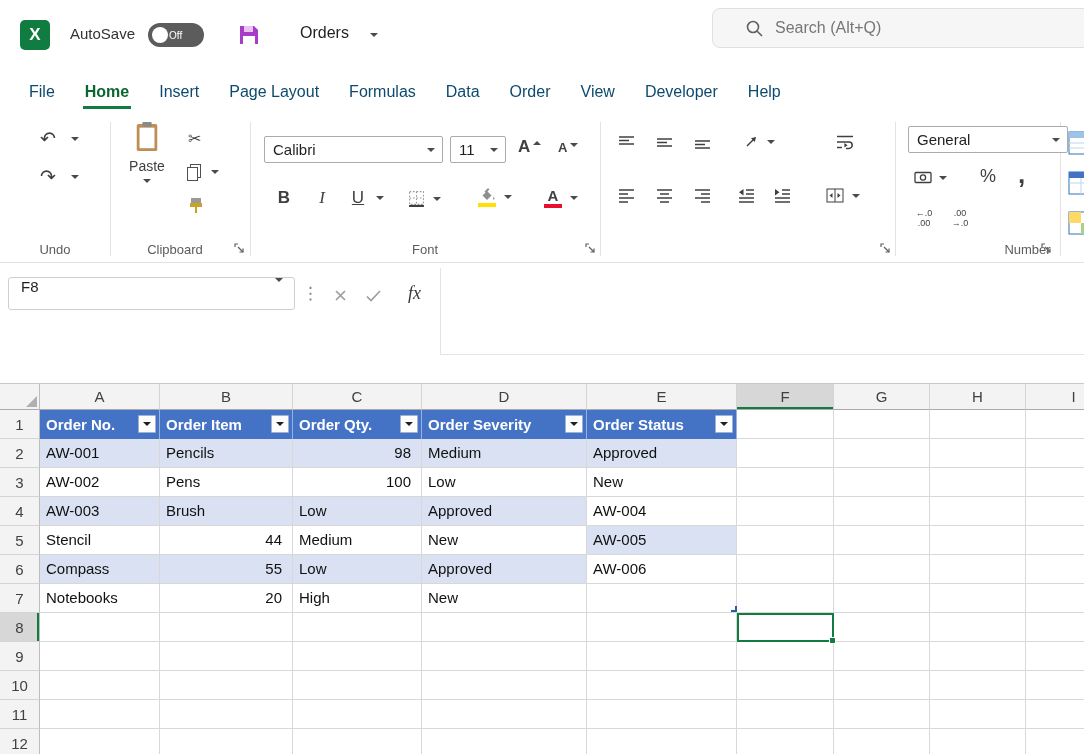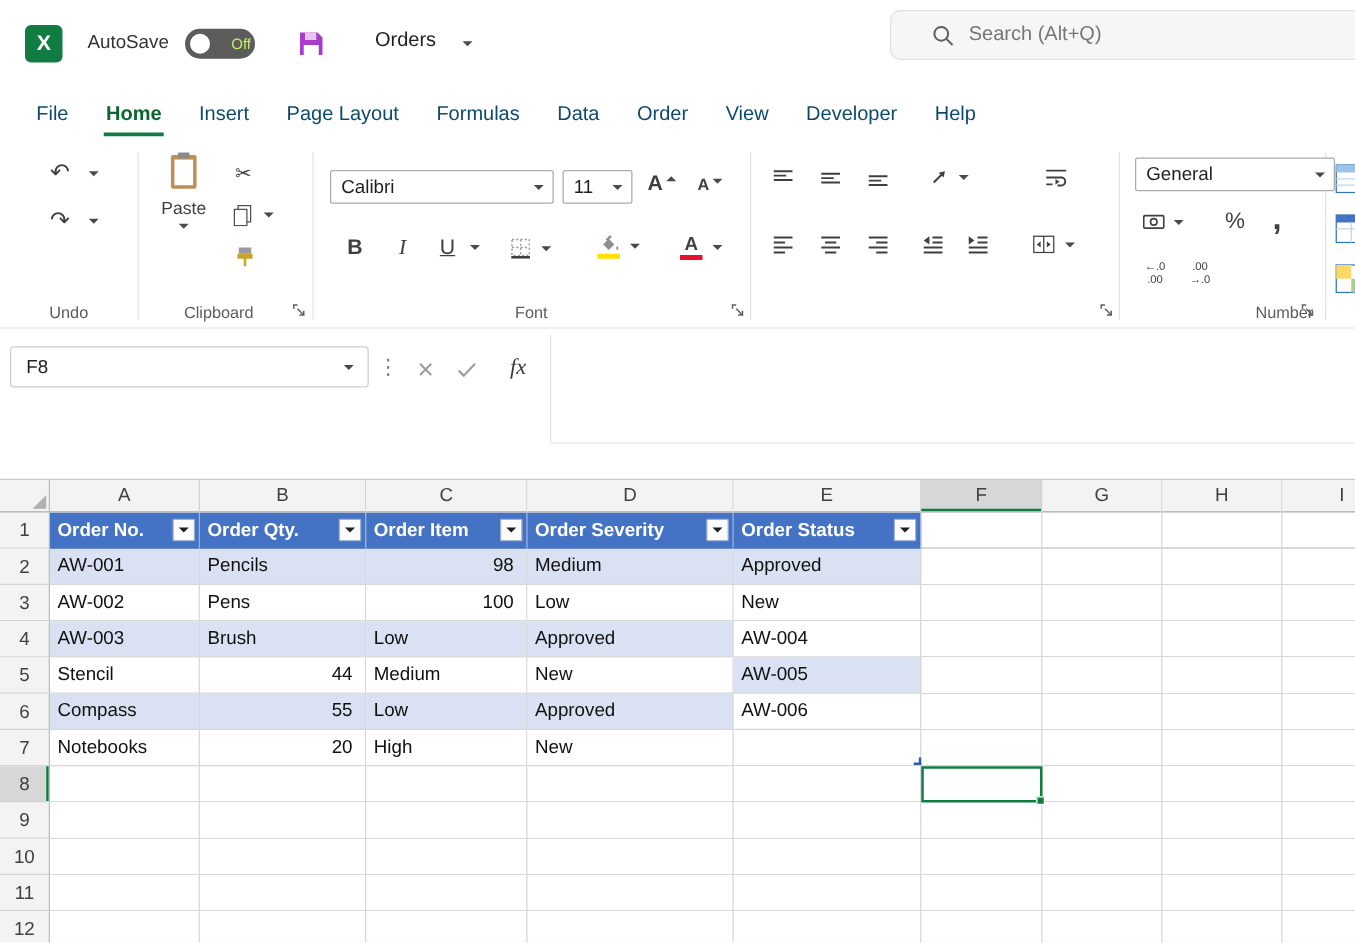--- a/index.html
+++ b/index.html
@@ -9,21 +9,21 @@
 
   
   .titlebar { position:absolute; top:0; left:0; width:100%; height:70px; background:#fff; }
   .excel-logo { position:absolute; left:20px; top:20px; width:30px; height:30px; background:#107C41;
                 border-radius:5px; color:#fff; font-weight:bold; font-size:17px;
                 display:flex; align-items:center; justify-content:center; }
   .autosave-label { position:absolute; left:70px; top:25px; font-size:15px; color:#333; }
   .autosave-toggle { position:absolute; left:148px; top:23px; width:56px; height:24px; background:#5c5c5c;
                      border-radius:12px; display:flex; align-items:center; }
   .autosave-knob { width:16px; height:16px; border-radius:50%; background:#fff; margin-left:4px; }
-  .autosave-state { color:#bef264; font-size:12px; margin-left:17px; }
+  .autosave-state { color:#ffffff; font-size:10px; margin-left:1px; }
   .save-btn { position:absolute; left:236px; top:22px; width:26px; height:26px; display:flex; align-items:center; justify-content:center; }
   .workbook-title { position:absolute; left:300px; top:24px; font-size:16px; color:#1f1f1f; }
   .title-caret { position:absolute; left:370px; top:33px; }
   .caret { width:0; height:0; border-left:4px solid transparent; border-right:4px solid transparent;
            border-top:4.5px solid #4a4a4a; display:inline-block; }
   .caret-up { width:0; height:0; border-left:4px solid transparent; border-right:4px solid transparent;
               border-bottom:4.5px solid #4a4a4a; display:inline-block; }
   .search-box { position:absolute; left:712px; top:8px; width:390px; height:40px; background:#f6f6f6;
                 border:1px solid #e0e0e0; border-radius:8px; display:flex; align-items:center; }
   .search-box svg { margin-left:32px; }
@@ -56,21 +56,21 @@
   .bold-l { font-weight:bold; }
   .ital-l { font-style:italic; font-family:"Liberation Serif", serif; }
   .und-l { text-decoration:underline; }
   .color-bar { position:absolute; width:18px; height:4px; }
   .dec-btn { position:absolute; font-size:9px; line-height:10px; color:#3f3f3f; text-align:center; width:28px; }
   .cutoff-icon { position:absolute; }
 
   
   .fbar { position:absolute; top:263px; left:0; width:100%; height:120px; background:#fff; }
   .name-box { position:absolute; left:8px; top:14px; width:287px; height:33px; border:1px solid #cfcfcf;
-              border-radius:3px; display:flex; align-items:center; font-size:15px; color:#1f1f1f; }
+              border-radius:3px; display:flex; font-size:15px; color:#1f1f1f; }
   .name-box .val { flex:1; padding-left:12px; }
   .name-box .caret { margin-right:11px; }
   .fhandle { position:absolute; left:302px; top:20px; font-size:17px; color:#808080; }
   .fbtn { position:absolute; }
   .fx { font-family:"Liberation Serif", serif; font-style:italic; font-size:18px; color:#3a3a3a; }
   .fdiv-v { position:absolute; left:440px; top:5px; height:86px; width:1px; background:#e4e4e4; }
   .fdiv-h { position:absolute; left:440px; top:91px; right:0; height:1px; background:#e4e4e4; }
   .formula-input { position:absolute; left:452px; top:10px; right:8px; height:76px; font-size:15px; color:#1f1f1f; }
 
   
@@ -486,24 +486,24 @@
           <div class="row-hdr">9</div>
           <div class="row-hdr">10</div>
           <div class="row-hdr">11</div>
           <div class="row-hdr">12</div>
         </div>
       <div id="cells">
         <div id="data-table" style="grid-template-columns: 120px 133px 129px 165px 150px;">
             <div class="t-hdr"><span>Order No.</span><div class="filter-btn">
                 <div class="caret"></div>
               </div></div>
-            <div class="t-hdr"><span>Order Qty.</span><div class="filter-btn">
+            <div class="t-hdr"><span>Order Item</span><div class="filter-btn">
                 <div class="caret"></div>
               </div></div>
-            <div class="t-hdr"><span>Order Item</span><div class="filter-btn">
+            <div class="t-hdr"><span>Order Qty.</span><div class="filter-btn">
                 <div class="caret"></div>
               </div></div>
             <div class="t-hdr"><span>Order Severity</span><div class="filter-btn">
                 <div class="caret"></div>
               </div></div>
             <div class="t-hdr"><span>Order Status</span><div class="filter-btn">
                 <div class="caret"></div>
               </div></div>
             <div class="t-cell band">AW-001</div>
             <div class="t-cell band">Pencils</div>

